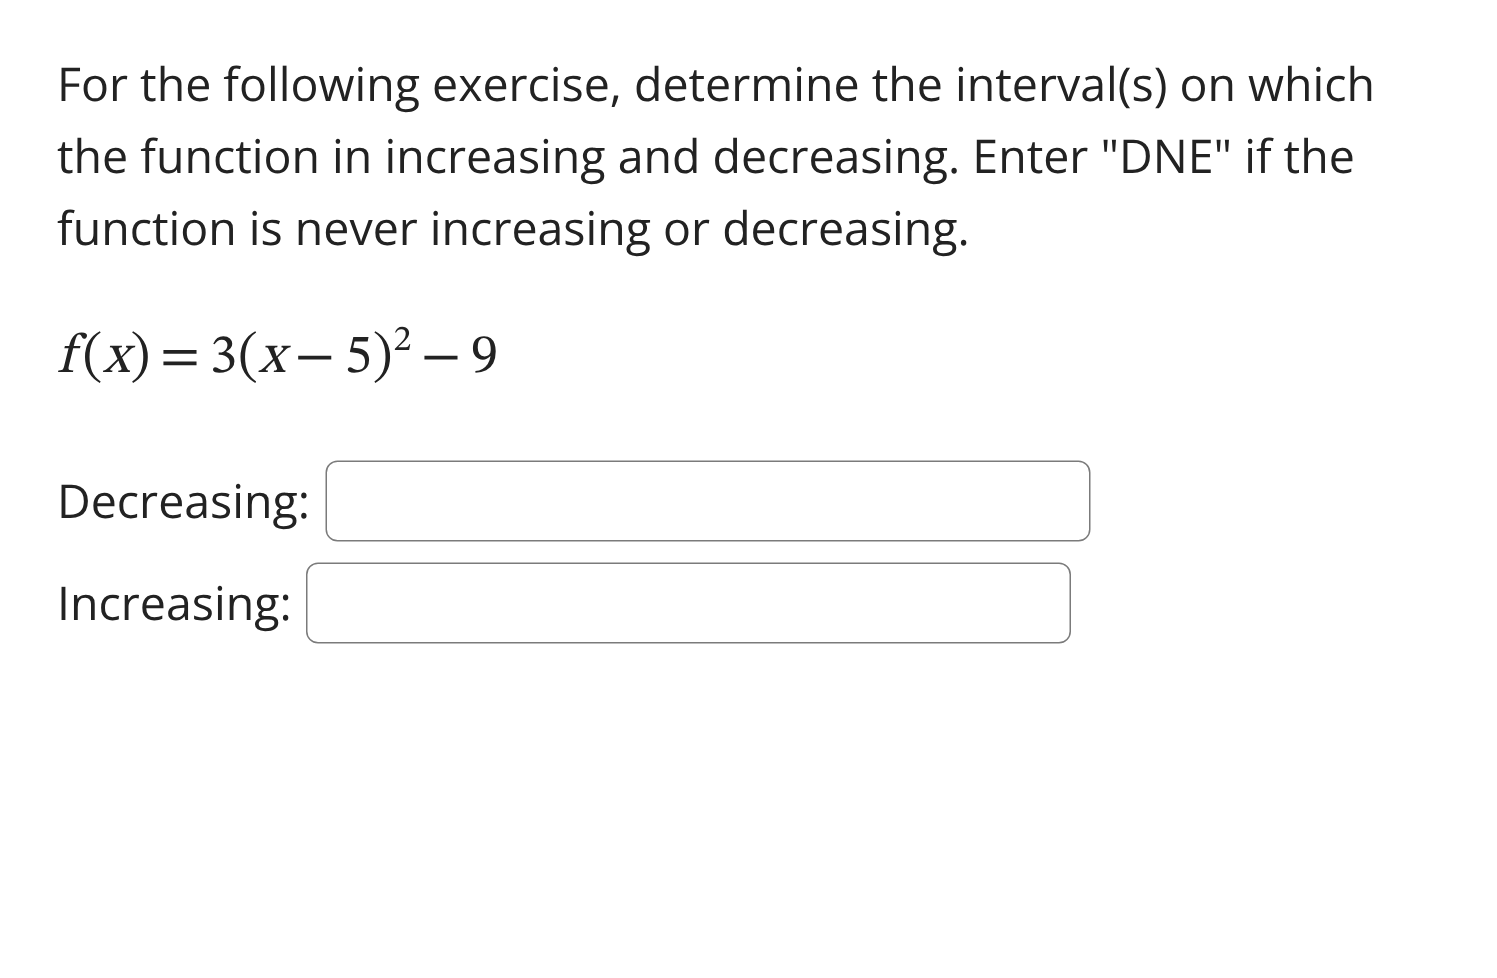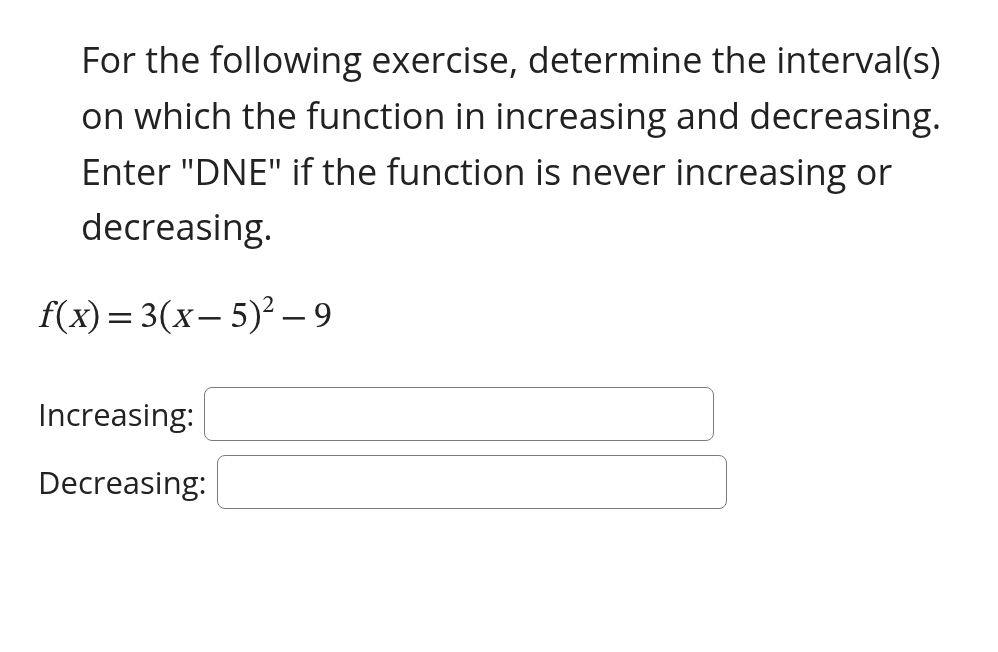--- a/index.html
+++ b/index.html
@@ -11,25 +11,24 @@
     body {
       font-family: 'Open Sans', -apple-system, BlinkMacSystemFont, 'Segoe UI', Roboto, sans-serif;
       width: 998px;
       height: 652px;
       background: #ffffff;
       padding: 32px 38px;
       color: #222;
     }
     
     .question-text {
-      font-size: 36px;
+      font-size: 31px;
       line-height: 1.55;
       font-weight: 400;
       margin-bottom: 38px;
-      margin-left: 43px;
     }
     
     .equation {
       font-family: 'STIX Two Math', 'Cambria Math', 'Times New Roman', serif;
       font-size: 37px;
       font-style: italic;
       margin-bottom: 45px;
       letter-spacing: 0.5px;
     }
     
@@ -86,20 +85,20 @@
 <body>
 
 <div class="question-text">For the following exercise, determine the interval(s) on which the function in increasing and decreasing. Enter "DNE" if the function is never increasing or decreasing.</div>
 
 <div class="equation">
   <span>f</span> <span class="paren">(</span><span>x</span><span class="paren">)</span><span class="op">=</span><span class="num">3</span><span class="paren">(</span><span>x</span><span class="op">−</span><span class="num">5</span><span class="paren">)</span><sup>2</sup><span class="op">−</span><span class="num">9</span>
 </div>
 
 <div class="answer-rows">
   <div class="answer-row">
-    <span class="answer-label">Increasing:</span>
+    <span class="answer-label">Decreasing:</span>
     <input type="text" class="answer-input" value="" style="">
   </div>
   <div class="answer-row">
-    <span class="answer-label">Decreasing:</span>
+    <span class="answer-label">Increasing:</span>
     <input type="text" class="answer-input" value="" style="">
   </div>
 </div>
 
 </body></html>

